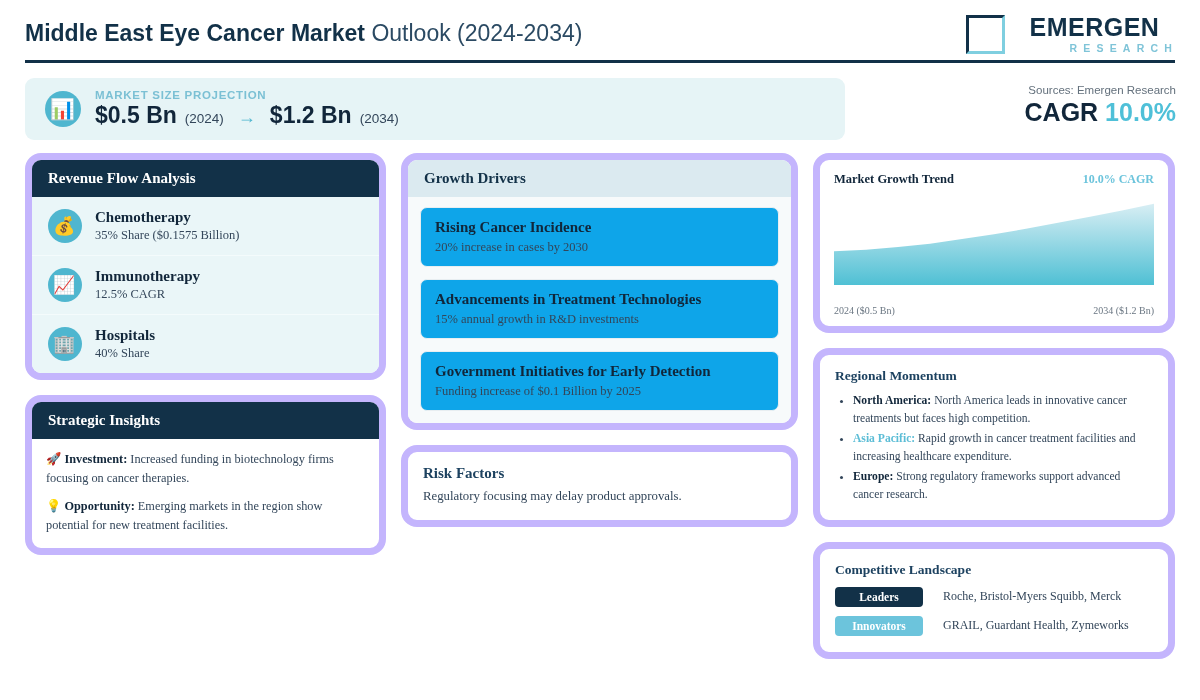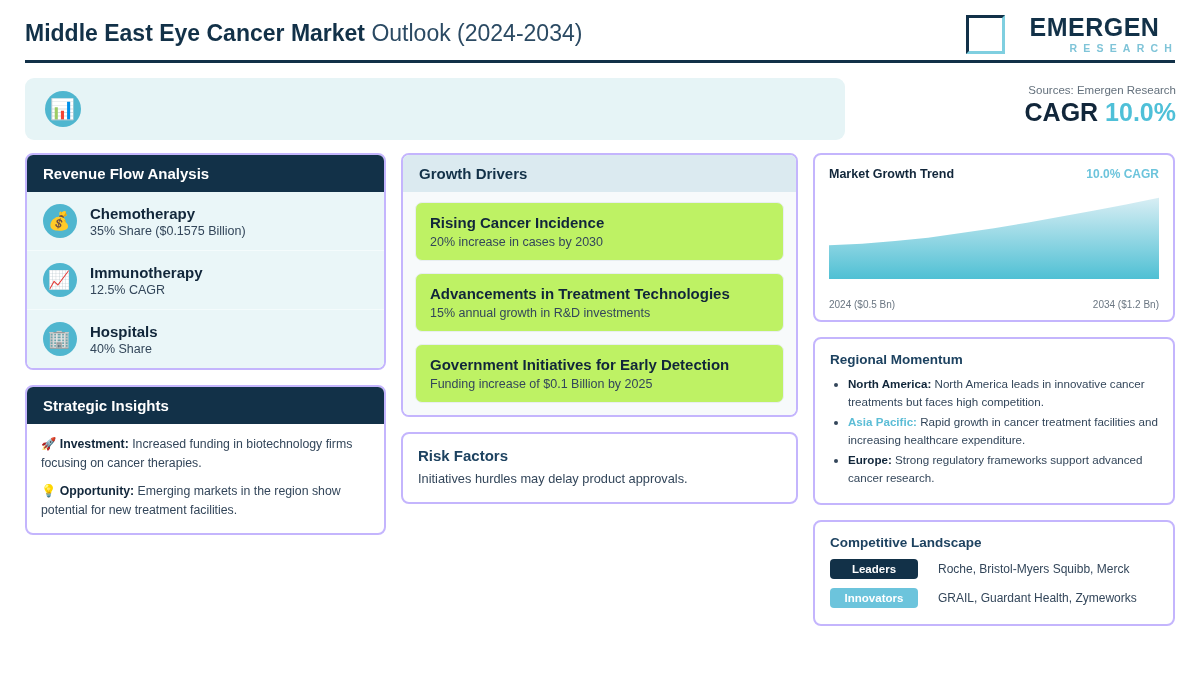--- a/index.html
+++ b/index.html
@@ -75,22 +75,23 @@
   .src{font-size:11.5px;color:#63707c;}
   .cagr-line{font-size:25px;font-weight:bold;color:#11263a;margin-top:2px;}
   .cagr-line .val{color:#4fc0d8;}
 
   
   .col-left{position:absolute;left:25px;top:153px;width:361px;}
   .col-mid{position:absolute;left:401px;top:153px;width:397px;}
   .col-right{position:absolute;left:813px;top:153px;width:362px;}
 
   .card{
-    background:#ffffff;border:2px solid #c4b5fd;border-radius:8px;
+    background:#ffffff;border:7px solid #c4b5fd;border-radius:16px;
     overflow:hidden;
+    font-family:Liberation Serif, serif;
   }
   .card-dark-head{
     background:#123148;color:#ffffff;
     font-size:15px;font-weight:bold;
     padding:10px 16px;
   }
   .card-light-head{
     background:#dbeaf0;color:#123148;
     font-size:15px;font-weight:bold;
     padding:10px 16px;
@@ -114,21 +115,21 @@
   
   .insights{margin-top:15px;}
   .insights-body{padding:11px 14px 13px 14px;}
   .insight{font-size:12.3px;color:#33465a;line-height:1.55;margin-bottom:9px;}
   .insight:last-child{margin-bottom:0;}
   .insight b{color:#11263a;}
 
   
   .gd-body{padding:10px 12px 12px 12px;background:#f7fafb;}
   .gd-item{
-    background:#bef264;border:1px solid #e8eef1;border-radius:7px;
+    background:#0ea5e9;border:1px solid #e8eef1;border-radius:7px;
     padding:11px 14px;margin-bottom:12px;
   }
   .gd-item:last-child{margin-bottom:0;}
   .gd-title{font-size:15px;font-weight:bold;color:#11263a;}
   .gd-sub{font-size:12.5px;color:#33465a;margin-top:4px;}
 
   .risk{margin-top:15px;padding:13px 15px 16px 15px;}
   .risk-title{font-size:15px;font-weight:bold;color:#1d4260;}
   .risk-text{font-size:12.8px;color:#33465a;margin-top:7px;}
 
@@ -181,20 +182,30 @@
       <div class="logo-mark"></div>
       <div class="logo-text">
         <div class="logo-emergen">EMERGEN</div>
         <div class="logo-research">RESEARCH</div>
       </div>
     </div>
   </div>
 
   <div class="banner">
     <div class="banner-icon">📊</div>
+    <div class="banner-body">
+      <div class="banner-label">MARKET SIZE PROJECTION</div>
+      <div class="banner-values">
+        <span class="big">$0.5 Bn</span>
+        <span class="yr">(2024)</span>
+        <span class="arrow">→</span>
+        <span class="big">$1.2 Bn</span>
+        <span class="yr">(2034)</span>
+      </div>
+    </div>
   </div>
 
   <div class="cagr-box">
     <div class="src">Sources: Emergen Research</div>
     <div class="cagr-line">
       <span>CAGR</span>
       <span class="val">10.0%</span>
     </div>
   </div>
 
@@ -262,21 +273,21 @@
         </div>
         <div class="gd-item">
           <div class="gd-title">Government Initiatives for Early Detection</div>
           <div class="gd-sub">Funding increase of $0.1 Billion by 2025</div>
         </div>
       </div>
     </div>
 
     <div class="card risk">
       <div class="risk-title">Risk Factors</div>
-      <div class="risk-text">Initiatives hurdles may delay product approvals.</div>
+      <div class="risk-text">Regulatory focusing may delay product approvals.</div>
     </div>
 
   </div>
 
   <div class="col-right">
 
     <div class="card trend">
       <div class="trend-top">
         <span class="trend-title">Market Growth Trend</span>
         <span class="trend-cagr">10.0% CAGR</span>

